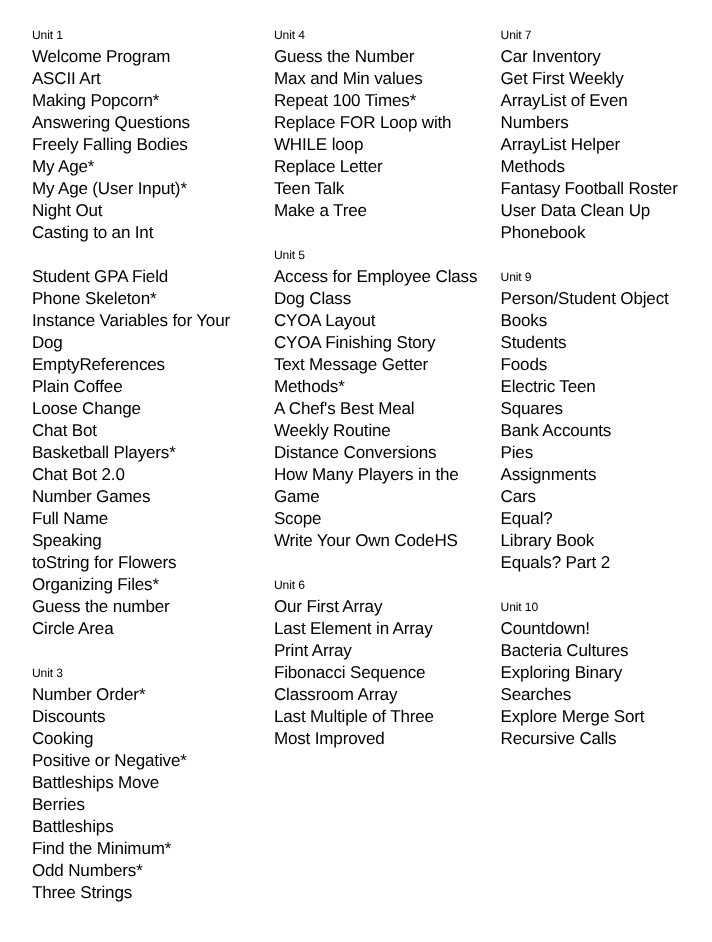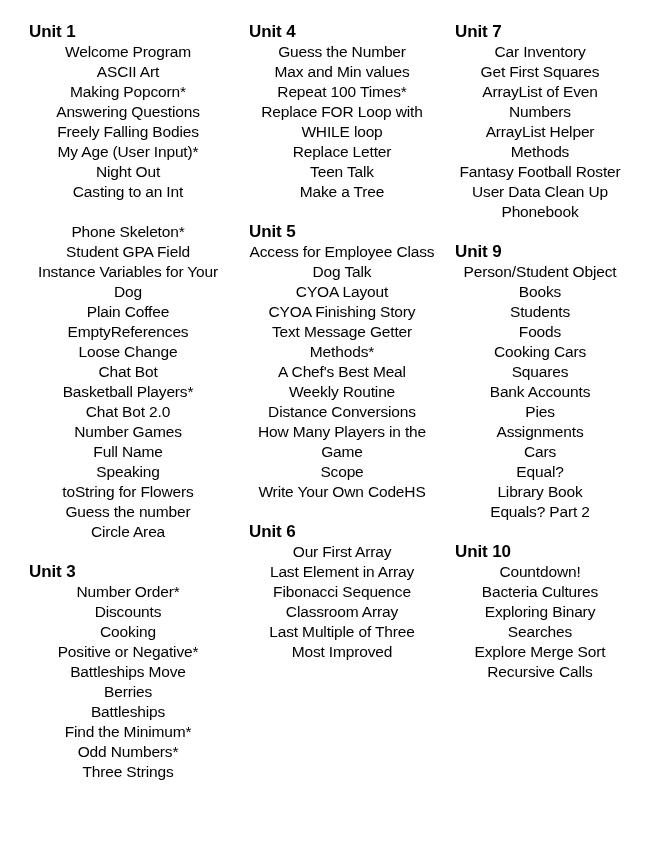--- a/index.html
+++ b/index.html
@@ -35,31 +35,30 @@
   .col-2 { width: 208px; padding-left: 12px; padding-right: 10px; }
   .col-3 { width: 202px; padding-left: 10px; padding-right: 22px; }
 
   .unit-block {
     margin: 0 0 20px 0;
   }
   .unit-block:last-child {
     margin-bottom: 0;
   }
   .unit-title {
-    font-size: 17px;
-    font-weight: bold;
+    font-size: 11px;
+    font-weight: normal;
     line-height: 20px;
     letter-spacing: -0.1px;
     white-space: nowrap;
   }
   .assignment-list {
     list-style: none;
     margin: 0;
     padding: 0;
-    text-align: center;
   }
   .assignment-item {
     font-size: 15.5px;
     font-weight: normal;
     line-height: 20px;
     letter-spacing: -0.15px;
   }
 </style>
 </head>
 <body>
@@ -68,40 +67,42 @@
   <div class="columns">
       <div class="column col-1">
         <div class="unit-block">
           <div class="unit-title">Unit 1</div>
           <ul class="assignment-list">
             <li class="assignment-item">Welcome Program</li>
             <li class="assignment-item">ASCII Art</li>
             <li class="assignment-item">Making Popcorn*</li>
             <li class="assignment-item">Answering Questions</li>
             <li class="assignment-item">Freely Falling Bodies</li>
+            <li class="assignment-item">My Age*</li>
             <li class="assignment-item">My Age (User Input)*</li>
             <li class="assignment-item">Night Out</li>
             <li class="assignment-item">Casting to an Int</li>
           </ul>
         </div>
         <div class="unit-block">
           <ul class="assignment-list">
+            <li class="assignment-item">Student GPA Field</li>
             <li class="assignment-item">Phone Skeleton*</li>
-            <li class="assignment-item">Student GPA Field</li>
             <li class="assignment-item">Instance Variables for Your Dog</li>
+            <li class="assignment-item">EmptyReferences</li>
             <li class="assignment-item">Plain Coffee</li>
-            <li class="assignment-item">EmptyReferences</li>
             <li class="assignment-item">Loose Change</li>
             <li class="assignment-item">Chat Bot</li>
             <li class="assignment-item">Basketball Players*</li>
             <li class="assignment-item">Chat Bot 2.0</li>
             <li class="assignment-item">Number Games</li>
             <li class="assignment-item">Full Name</li>
             <li class="assignment-item">Speaking</li>
             <li class="assignment-item">toString for Flowers</li>
+            <li class="assignment-item">Organizing Files*</li>
             <li class="assignment-item">Guess the number</li>
             <li class="assignment-item">Circle Area</li>
           </ul>
         </div>
         <div class="unit-block">
           <div class="unit-title">Unit 3</div>
           <ul class="assignment-list">
             <li class="assignment-item">Number Order*</li>
             <li class="assignment-item">Discounts</li>
             <li class="assignment-item">Cooking</li>
@@ -125,65 +126,66 @@
             <li class="assignment-item">Replace FOR Loop with WHILE loop</li>
             <li class="assignment-item">Replace Letter</li>
             <li class="assignment-item">Teen Talk</li>
             <li class="assignment-item">Make a Tree</li>
           </ul>
         </div>
         <div class="unit-block">
           <div class="unit-title">Unit 5</div>
           <ul class="assignment-list">
             <li class="assignment-item">Access for Employee Class</li>
-            <li class="assignment-item">Dog Talk</li>
+            <li class="assignment-item">Dog Class</li>
             <li class="assignment-item">CYOA Layout</li>
             <li class="assignment-item">CYOA Finishing Story</li>
             <li class="assignment-item">Text Message Getter Methods*</li>
             <li class="assignment-item">A Chef's Best Meal</li>
             <li class="assignment-item">Weekly Routine</li>
             <li class="assignment-item">Distance Conversions</li>
             <li class="assignment-item">How Many Players in the Game</li>
             <li class="assignment-item">Scope</li>
             <li class="assignment-item">Write Your Own CodeHS</li>
           </ul>
         </div>
         <div class="unit-block">
           <div class="unit-title">Unit 6</div>
           <ul class="assignment-list">
             <li class="assignment-item">Our First Array</li>
             <li class="assignment-item">Last Element in Array</li>
+            <li class="assignment-item">Print Array</li>
             <li class="assignment-item">Fibonacci Sequence</li>
             <li class="assignment-item">Classroom Array</li>
             <li class="assignment-item">Last Multiple of Three</li>
             <li class="assignment-item">Most Improved</li>
           </ul>
         </div>
       </div>
       <div class="column col-3">
         <div class="unit-block">
           <div class="unit-title">Unit 7</div>
           <ul class="assignment-list">
             <li class="assignment-item">Car Inventory</li>
-            <li class="assignment-item">Get First Squares</li>
+            <li class="assignment-item">Get First Weekly</li>
             <li class="assignment-item">ArrayList of Even Numbers</li>
             <li class="assignment-item">ArrayList Helper Methods</li>
             <li class="assignment-item">Fantasy Football Roster</li>
             <li class="assignment-item">User Data Clean Up</li>
             <li class="assignment-item">Phonebook</li>
           </ul>
         </div>
         <div class="unit-block">
           <div class="unit-title">Unit 9</div>
           <ul class="assignment-list">
             <li class="assignment-item">Person/Student Object</li>
             <li class="assignment-item">Books</li>
             <li class="assignment-item">Students</li>
             <li class="assignment-item">Foods</li>
-            <li class="assignment-item">Cooking Cars</li>
+            <li class="assignment-item">Electric Teen</li>
             <li class="assignment-item">Squares</li>
             <li class="assignment-item">Bank Accounts</li>
             <li class="assignment-item">Pies</li>
             <li class="assignment-item">Assignments</li>
             <li class="assignment-item">Cars</li>
             <li class="assignment-item">Equal?</li>
             <li class="assignment-item">Library Book</li>
             <li class="assignment-item">Equals? Part 2</li>
           </ul>
         </div>

